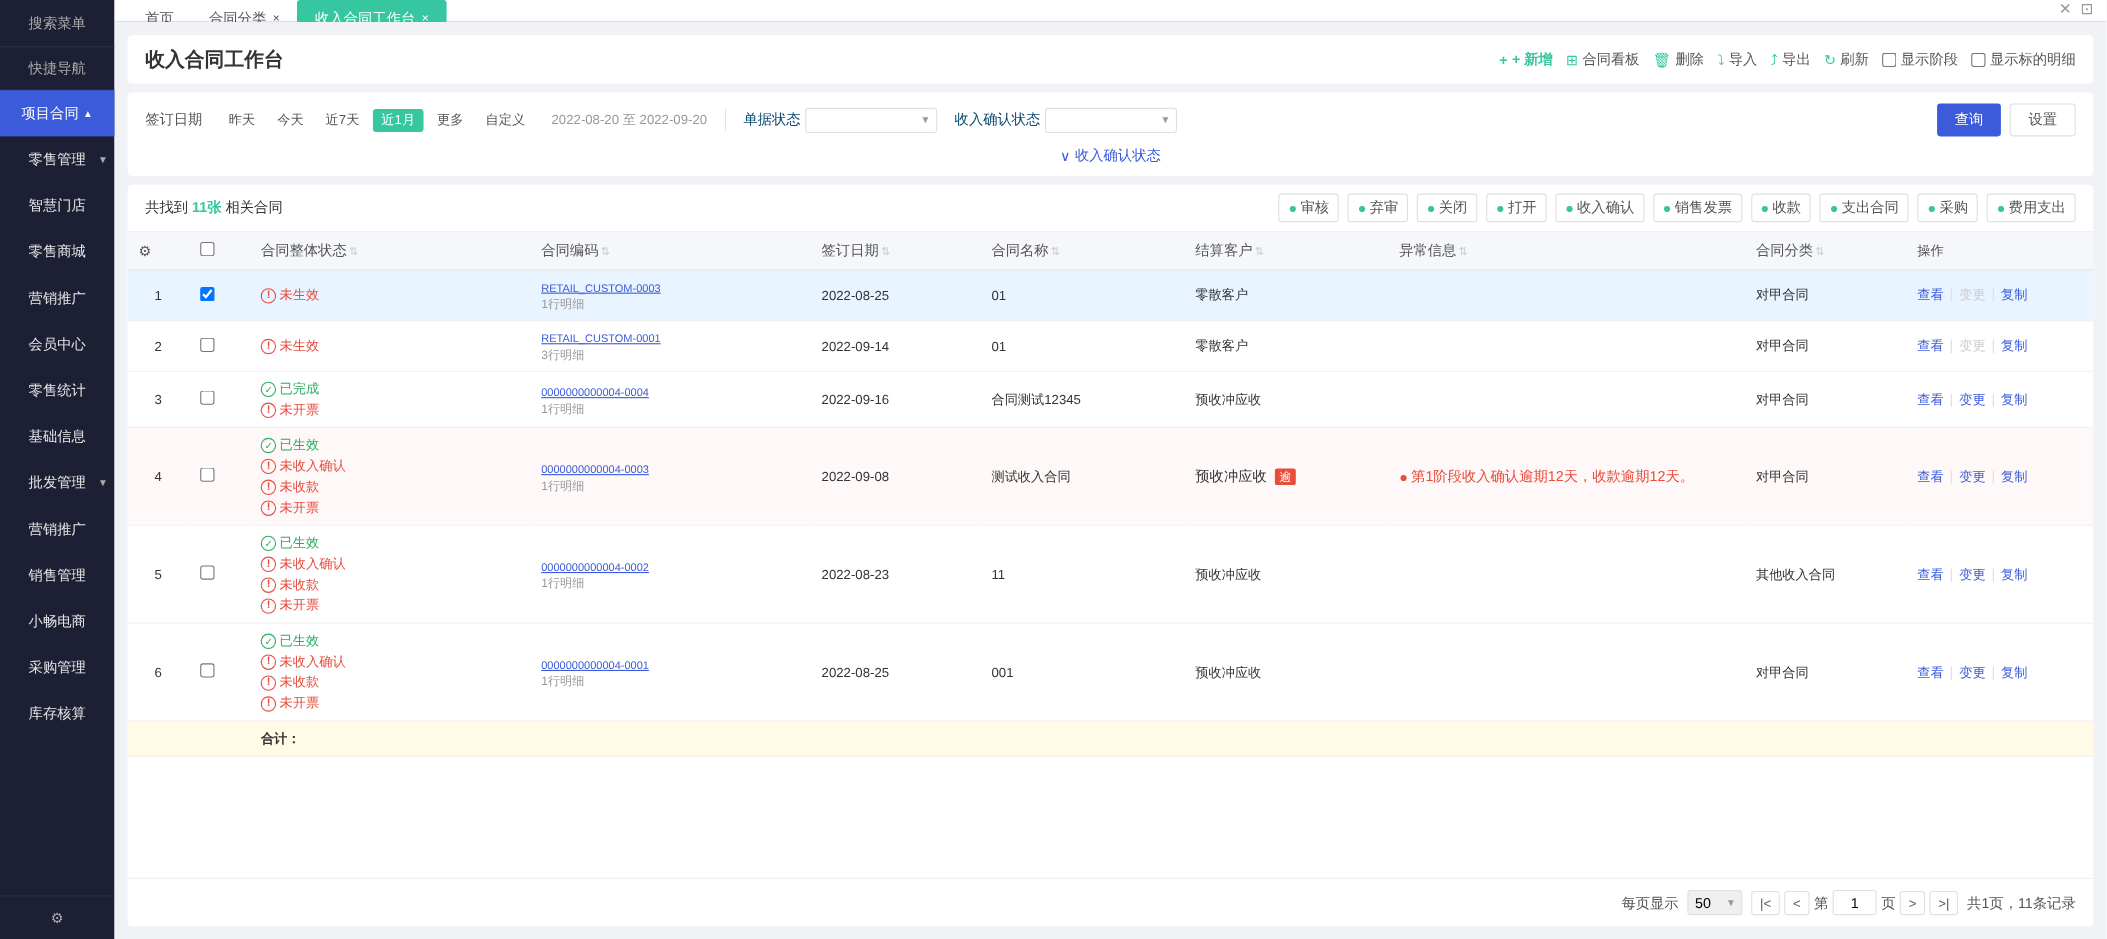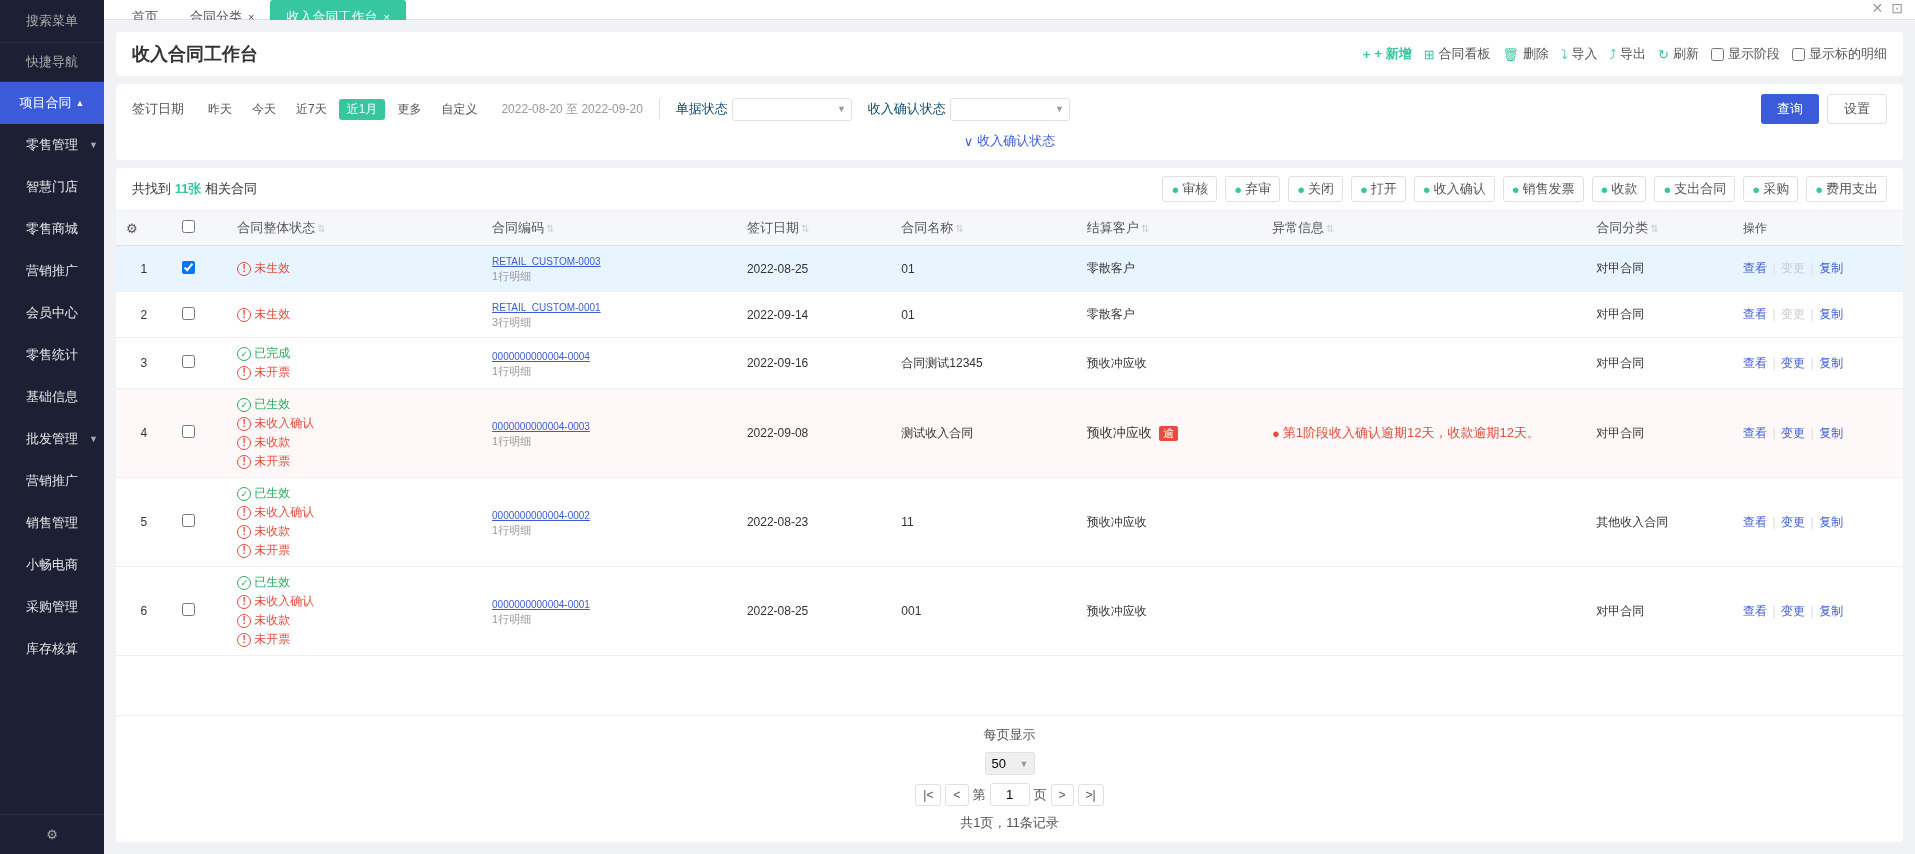--- a/index.html
+++ b/index.html
@@ -82,21 +82,21 @@
     .link-text { color: #3b5bdb; text-decoration: underline; cursor: pointer; font-size: 10px; }
     .sub-text { color: #999; font-size: 11px; }
 
     .op-link { color: #3b5bdb; cursor: pointer; font-size: 12px; }
     .op-link.disabled { color: #ccc; cursor: default; }
     .op-sep { color: #e0e0e0; margin: 0 2px; }
 
     .warning-text { color: #e74c3c; font-size: 12px; display: flex; align-items: center; gap: 3px; }
 
     
-    .pagination-bar { padding: 10px 16px; display: flex; align-items: center; justify-content: flex-end; gap: 8px; border-top: 1px solid #f0f0f0; flex-direction: column; }
+    .pagination-bar { padding: 10px 16px; display: flex; align-items: center; justify-content: flex-end; gap: 8px; border-top: 1px solid #f0f0f0; }
     .page-size-label { color: #555; font-size: 13px; }
     .page-size-select { border: 1px solid #e0e0e0; padding: 3px 20px 3px 6px; border-radius: 3px; font-size: 13px; appearance: none; cursor: pointer; }
     .page-nav { display: flex; align-items: center; gap: 4px; }
     .page-nav-btn { border: 1px solid #e0e0e0; background: #fff; padding: 3px 7px; border-radius: 3px; cursor: pointer; font-size: 12px; color: #555; }
     .page-nav-btn:disabled { color: #ccc; cursor: default; }
     .page-input { border: 1px solid #e0e0e0; padding: 3px 6px; width: 40px; text-align: center; border-radius: 3px; font-size: 13px; }
     .page-total { color: #555; font-size: 13px; }
 
     
     .table-wrapper { overflow-x: auto; overflow-y: auto; flex: 1; }
@@ -555,20 +555,25 @@
               <td>对甲合同</td>
               <td>
                 <span class="op-link">查看</span>
                 <span class="op-sep">|</span>
                 <span class="op-link">变更</span>
                 <span class="op-sep">|</span>
                 <span class="op-link">复制</span>
               </td>
             </tr>
 
+            <tr class="summary-row">
+              <td></td>
+              <td></td>
+              <td colspan="8">合计：</td>
+            </tr>
           </tbody>
         </table>
       </div>
 
       <div class="pagination-bar">
         <span class="page-size-label">每页显示</span>
         <div class="select-wrapper">
           <select class="page-size-select">
             <option value="50" selected="">50</option>
             <option value="100">100</option>

